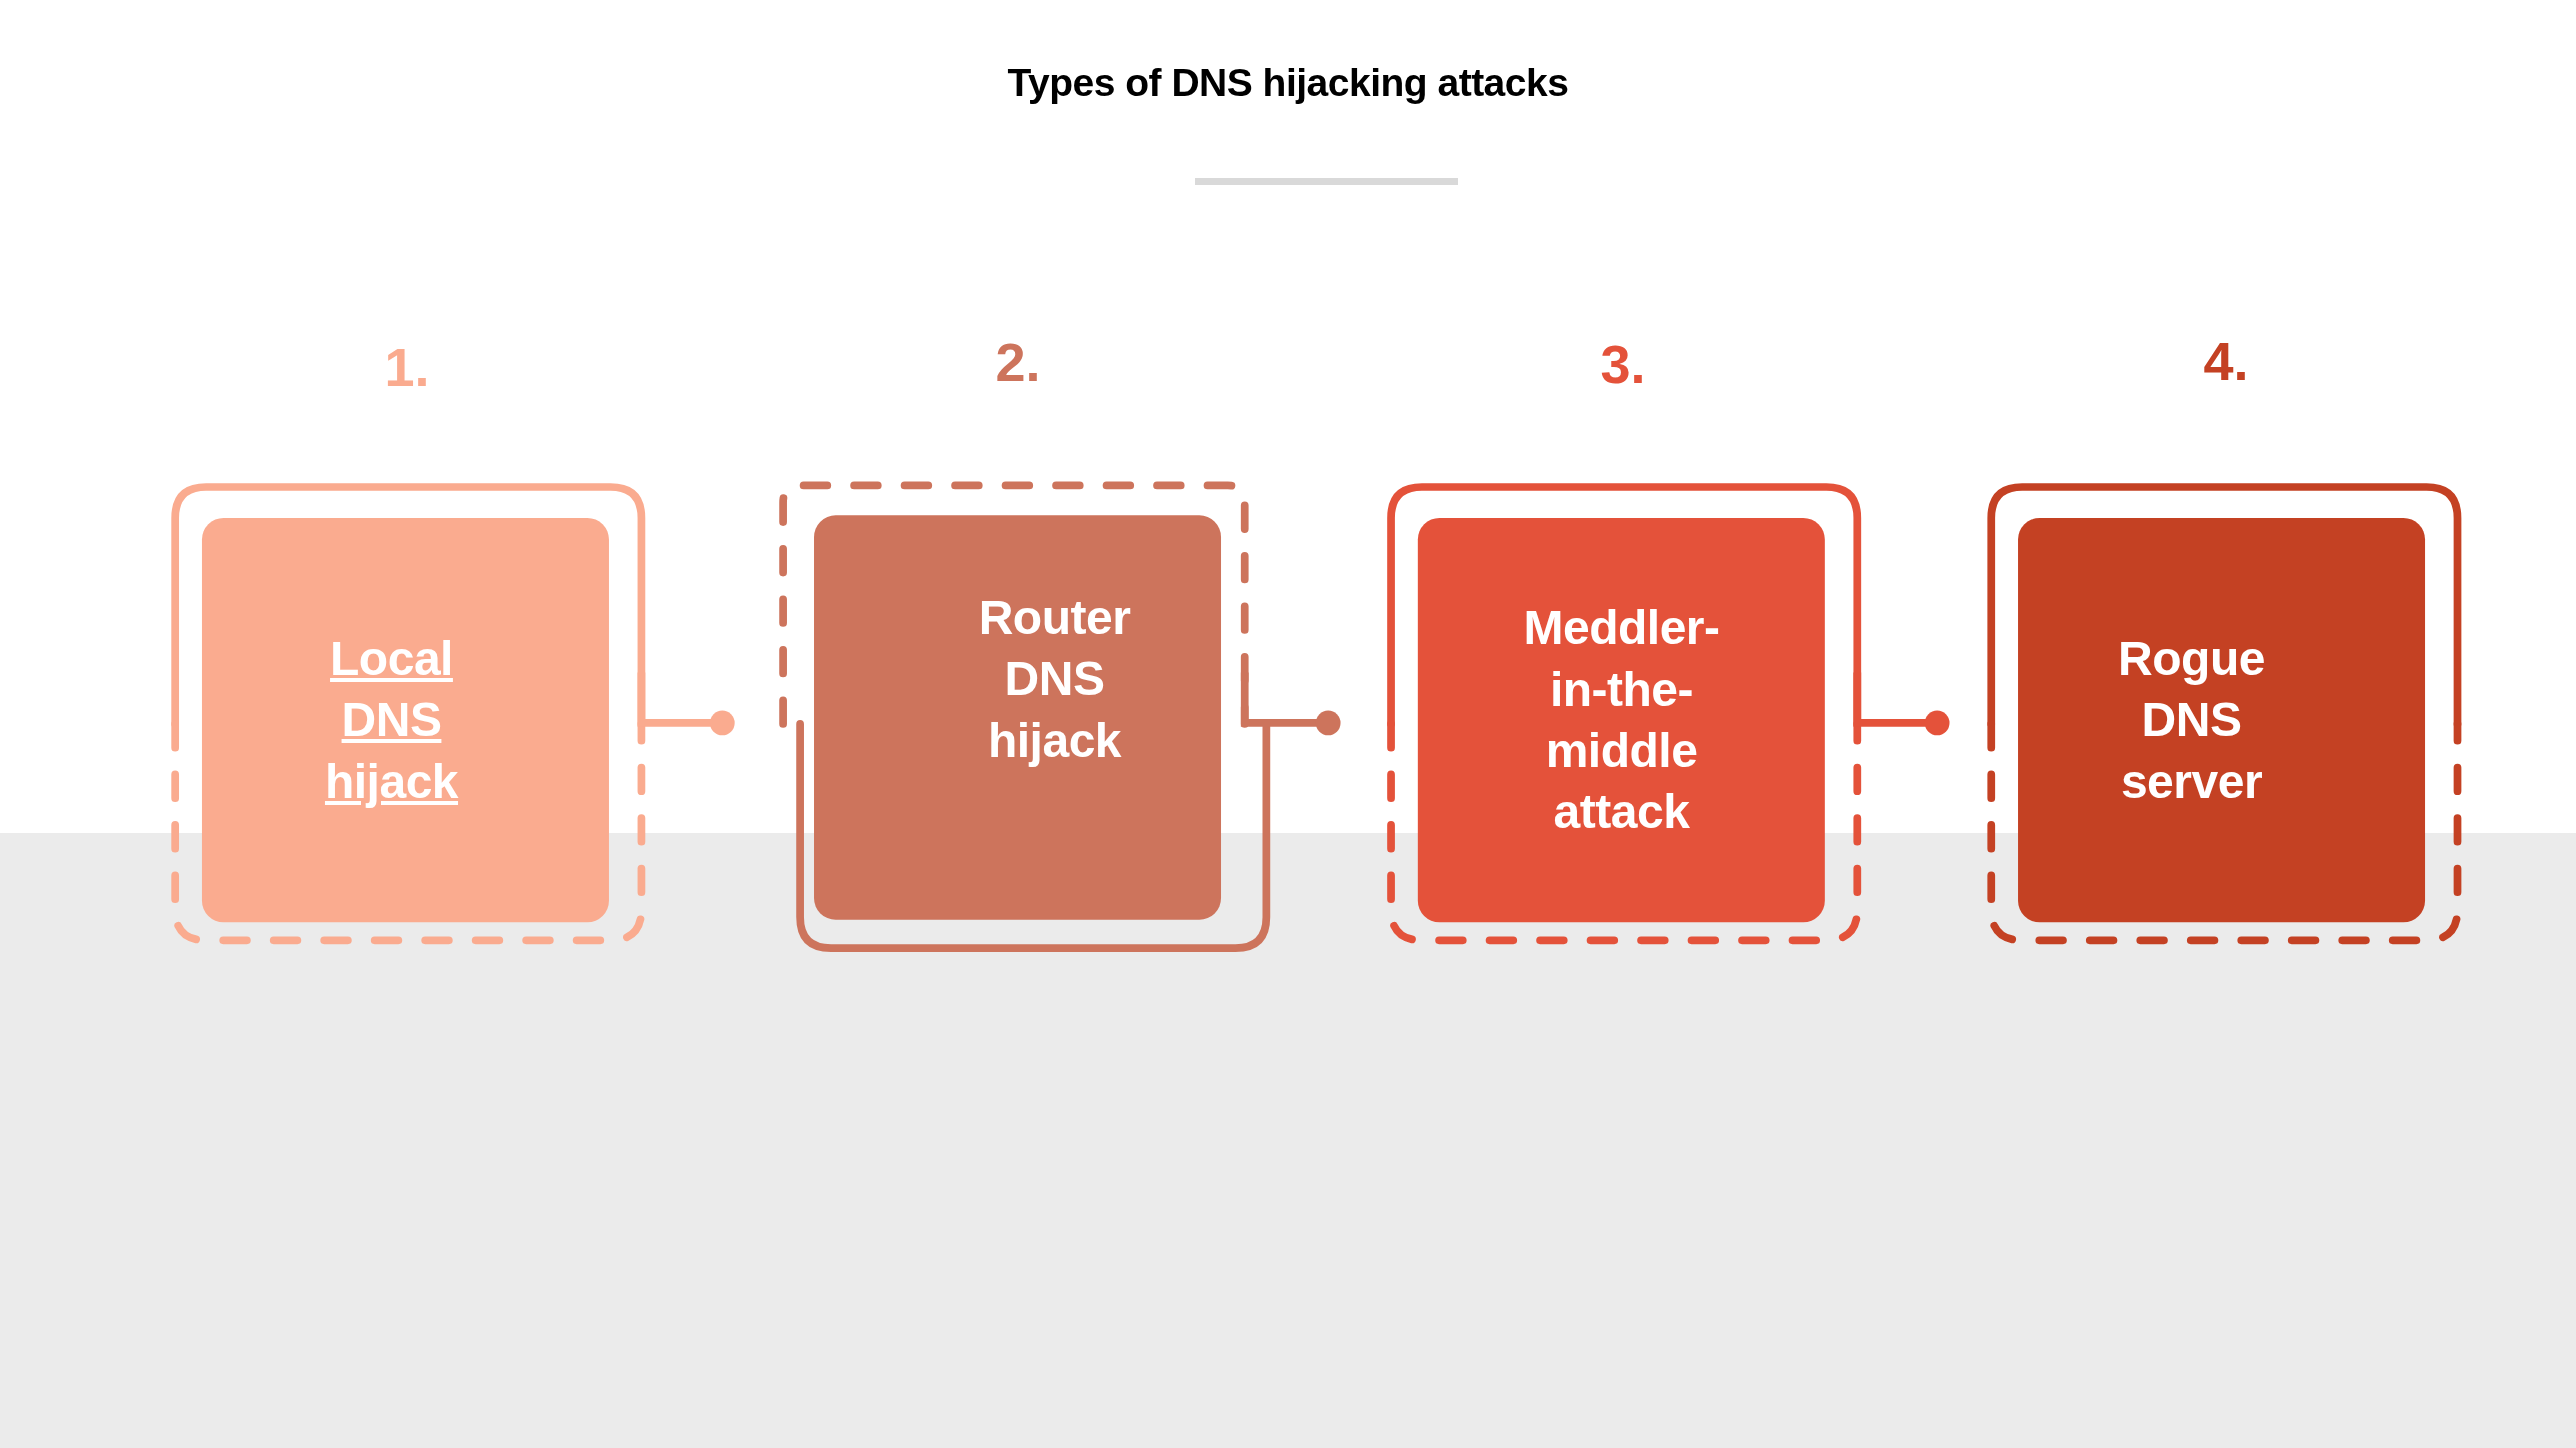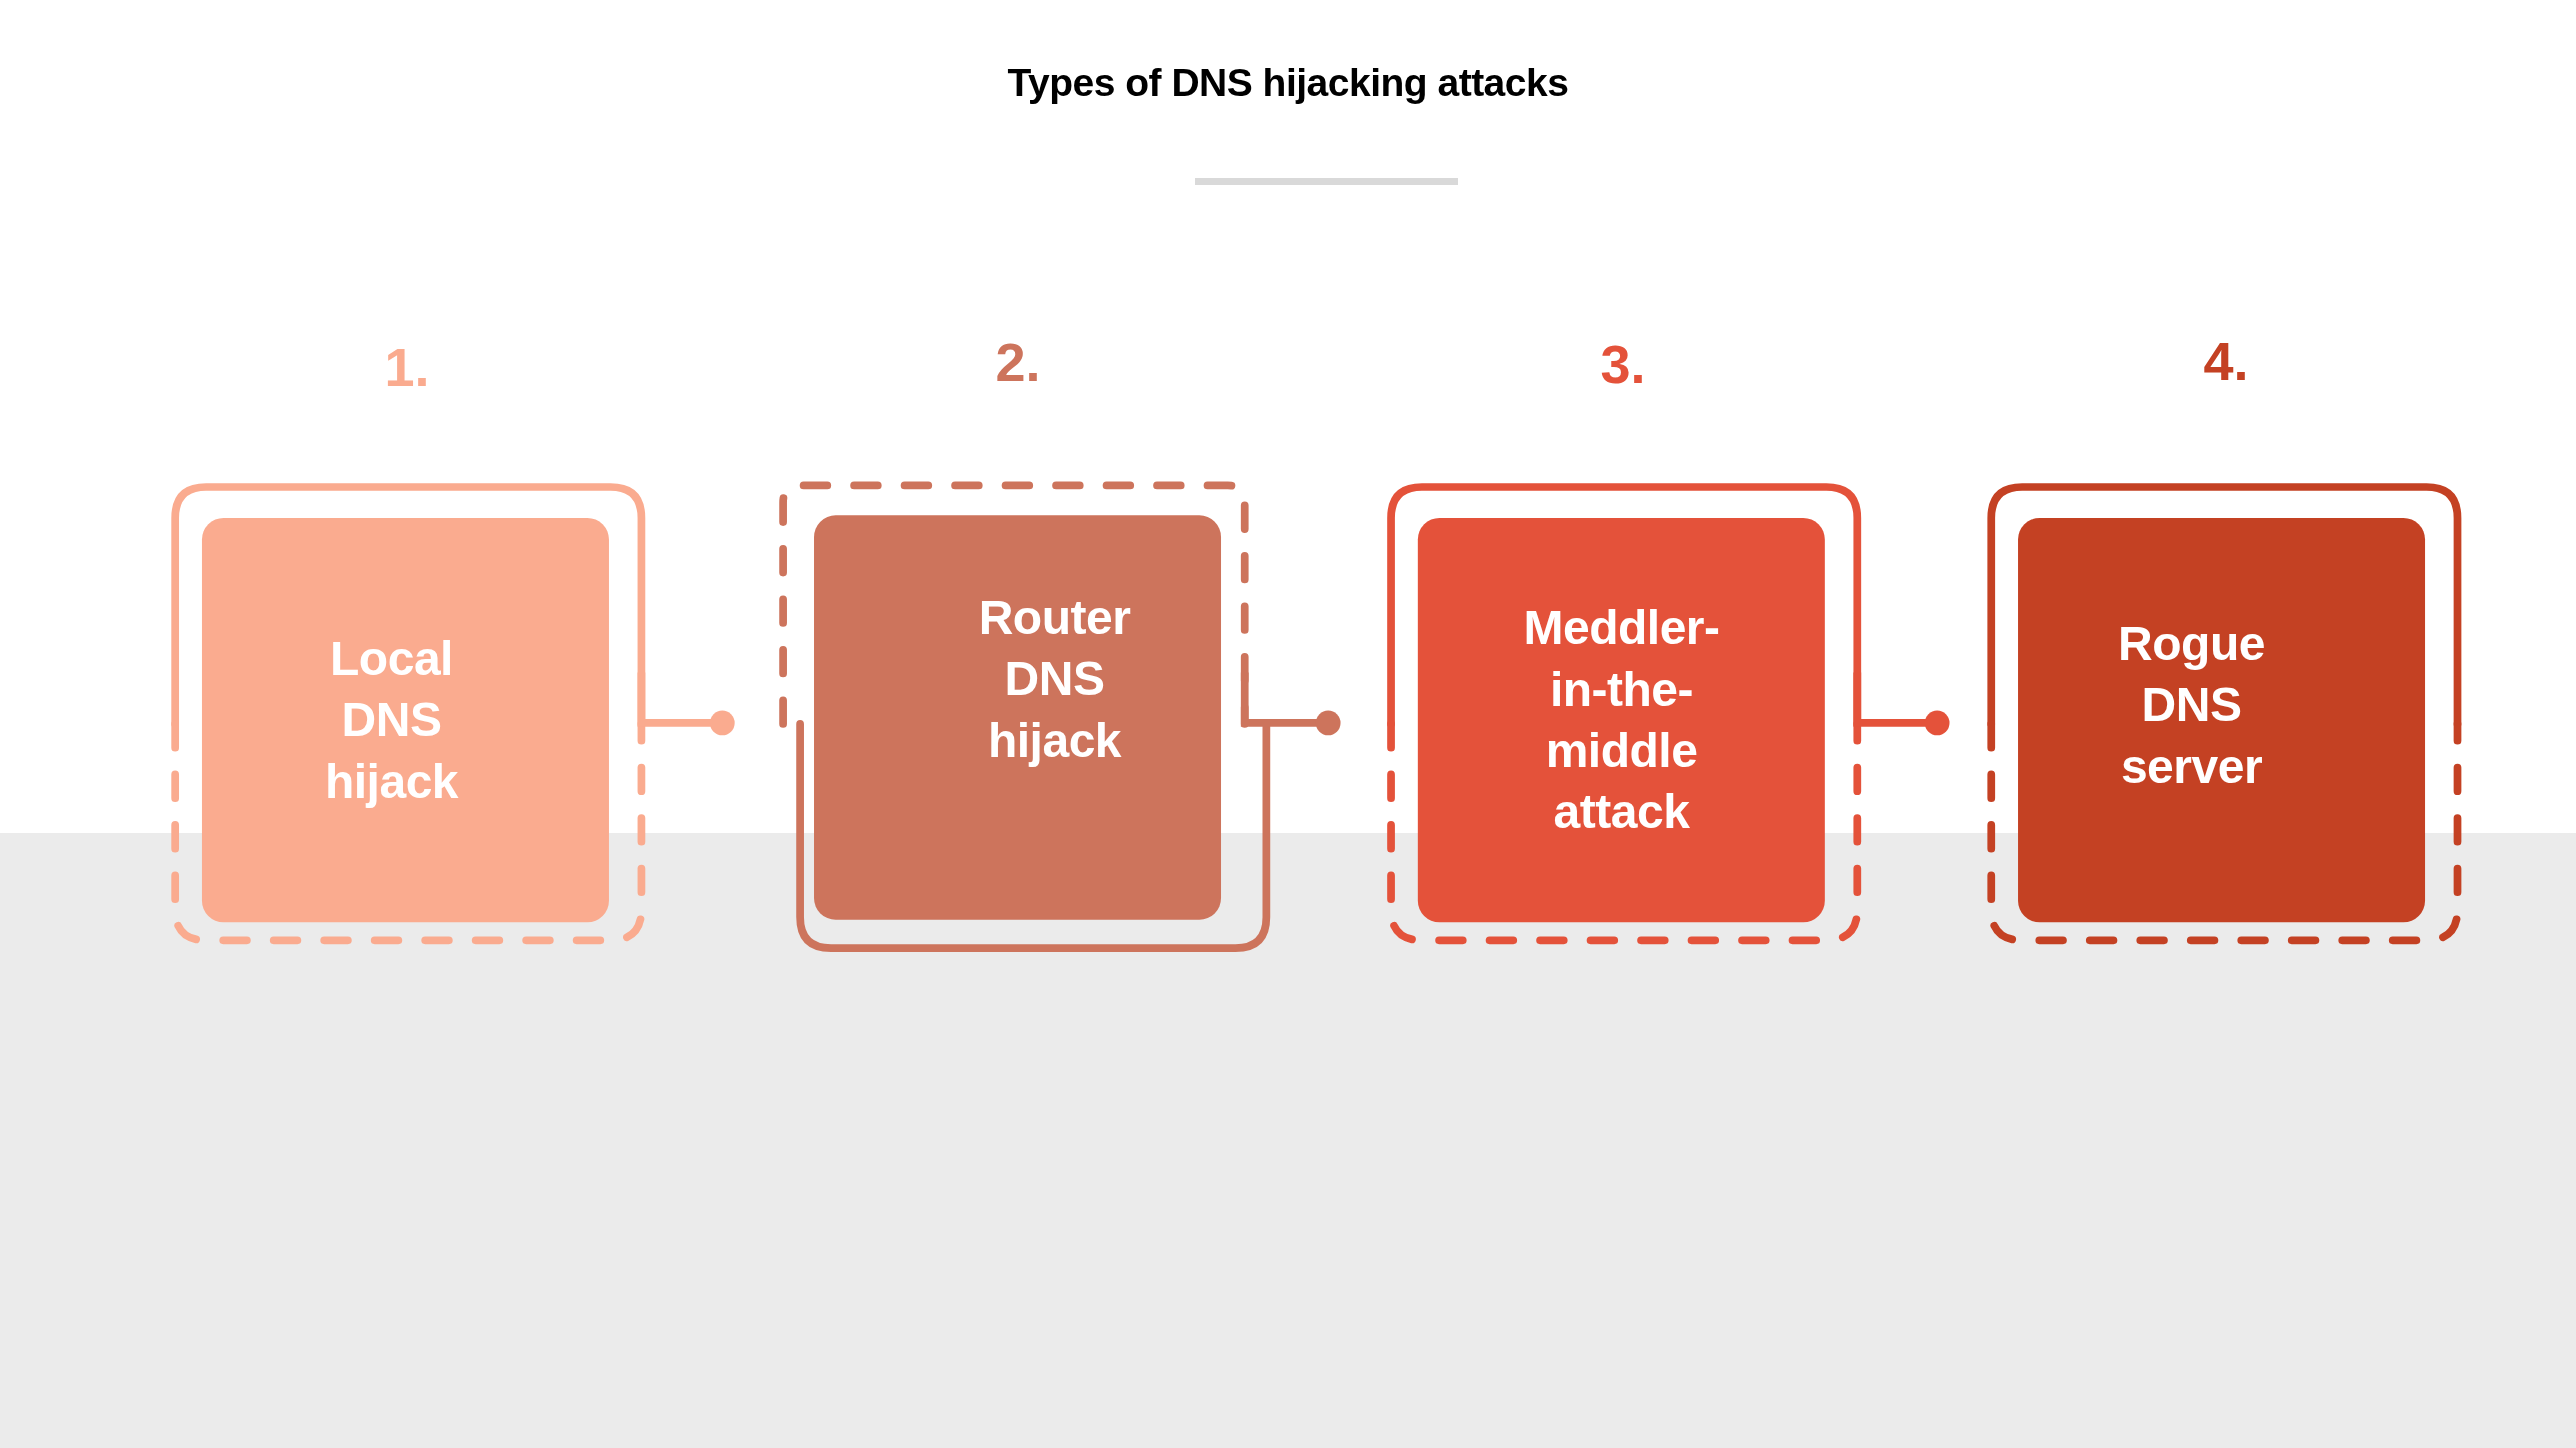--- a/index.html
+++ b/index.html
@@ -117,28 +117,28 @@
     <path d="M 3865 1405 L 3865 1765 Q 3865 1825 3925 1825 L 4710 1825 Q 4770 1825 4770 1765 L 4770 1405" fill="none" stroke="#c44123" stroke-width="15" stroke-linecap="round" stroke-dasharray="46 52"></path>
     <rect x="3917" y="1005" width="790" height="785" rx="42" ry="42" fill="#c44123"></rect>
 
   </svg>
 
   <div class="num" style="left:340px; top:340px; color:#faab8f;">1.</div>
   <div class="num" style="left:951px; top:335px; color:#cd745c;">2.</div>
   <div class="num" style="left:1556px; top:337px; color:#e4523a;">3.</div>
   <div class="num" style="left:2159px; top:334px; color:#c44123;">4.</div>
 
-  <div class="card-label" style="left:202px; top:518px; width:379px; height:404px;">Local
+  <div class="card-label" style="left:202px; top:518px; width:379px; height:404px;text-decoration:underline;">Local
 DNS
 hijack</div>
   <div class="card-label" style="left:814px; top:515px; width:407px; height:328px;margin-left:37px;">Router
 DNS
 hijack</div>
   <div class="card-label" style="left:1418px; top:518px; width:407px; height:404px;">Meddler-
 in-the-
 middle
 attack</div>
-  <div class="card-label" style="left:2018px; top:503px; width:347px; height:404px;">Rogue
+  <div class="card-label" style="left:2018px; top:518px; width:347px; height:404px;">Rogue
 DNS
 server</div>
 
 </div>
 
 
 </body></html>

